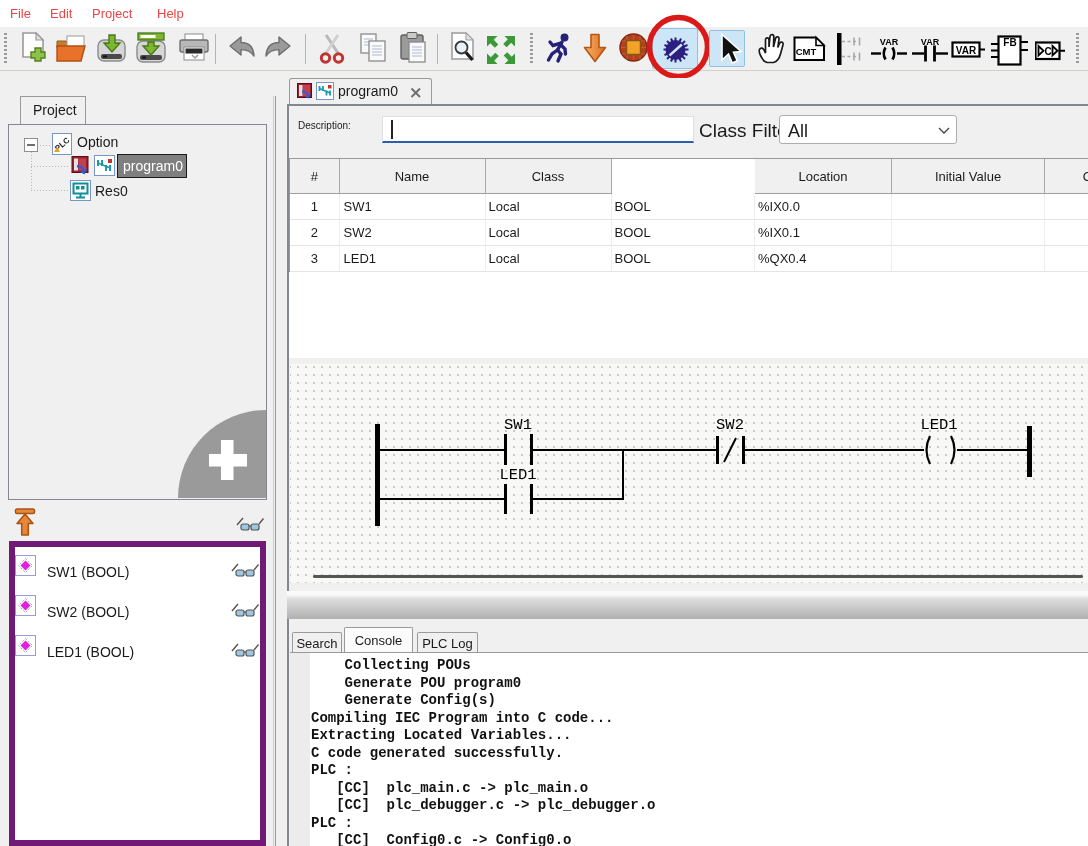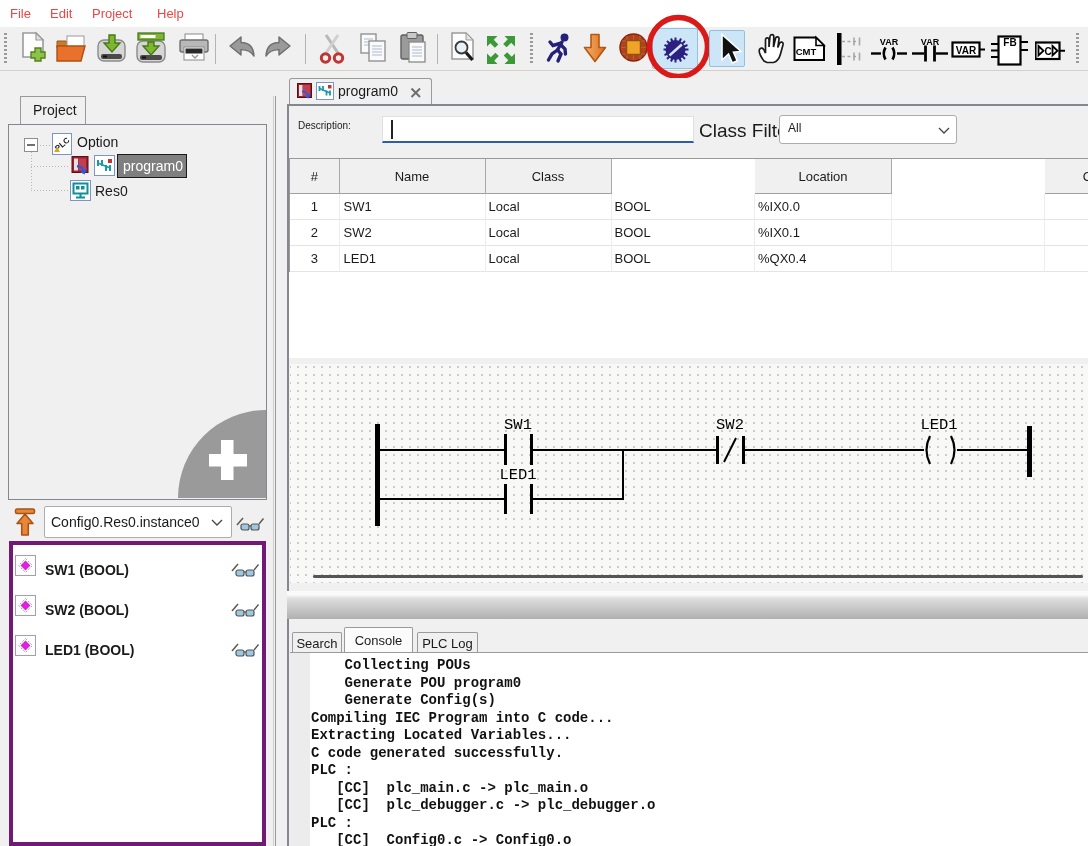--- a/index.html
+++ b/index.html
@@ -18,21 +18,21 @@
 .gripper { position:absolute; top:6px; width:3px; height:32px;
   background-image:repeating-linear-gradient(to bottom,#9a9a9a 0 2px,transparent 2px 4px); }
 .seltile { position:absolute; background:#cde6f7; border:1px solid #92c0e0; border-radius:2px; }
 
 
 #projtab { left:20px; top:96px; width:66px; height:29px; background:#f0f0f0; border:1px solid #9a9a9a; border-bottom:none; }
 #projtab span { position:absolute; left:12px; top:5px; font-size:14px; }
 #treepanel { left:8px; top:124px; width:259px; height:376px; background:#f0f0f0; border:1px solid #828790; overflow:hidden; font-size:14px; }
 #instrow { left:0px; top:500px; width:283px; height:41px; background:#f0f0f0; }
 #instcombo { position:absolute; left:44px; top:6px; width:188px; height:32px; background:#fff; border:1px solid #adadad; border-radius:2px; }
-#debuglist { left:9px; top:541px; width:257px; height:305px; background:#ffffff; border:4px solid #701a75;font-weight:bold; }
+#debuglist { left:9px; top:541px; width:257px; height:305px; background:#ffffff; border:6px solid #701a75; }
 .dbgrow { position:absolute; left:0; width:100%; height:40px; }
 .dbgtext { position:absolute; left:32px; top:4px; font-size:14px; }
 
 
 #mainpane { left:287px; top:104px; width:801px; height:488px; background:#f0f0f0; border:1px solid #828790; border-right:none; }
 #tabbar { left:287px; top:78px; width:801px; height:26px; background:#f0f0f0; }
 #ptab { position:absolute; left:2px; top:0px; width:143px; height:26px; background:#f0f0f0; border:1px solid #9a9a9a; border-bottom:none; border-radius:3px 3px 0 0; }
 #descinput { position:absolute; left:94px; top:11px; width:312px; height:27px; background:#fff; border:1px solid #e0e0e0; border-bottom:2px solid #2b5fad; }
 #classcombo { position:absolute; left:491px; top:10px; width:178px; height:29px; background:#fff; border:1px solid #adadad; border-radius:3px; }
 
@@ -352,26 +352,20 @@
     <div style="position:absolute;left:108px;top:29px;width:70px;height:24px;background:#7f7f7f;border:1px solid #1a1a1a;">
       <span style="position:absolute;left:5px;top:3px;color:#fff;">program0</span>
     </div>
     <span style="position:absolute;left:86px;top:58px;">Res0</span>
   </div>
   <div id="instrow" class="abs">
     <svg style="position:absolute;left:13px;top:7px;" width="26" height="30">
       <rect x="2.5" y="2" width="19" height="4.5" rx="1.5" fill="#e8863a" stroke="#a85312" stroke-width="1.5"></rect>
       <path d="M12 7 L20 16.5 L15.3 16.5 L15.3 28 L8.7 28 L8.7 16.5 L4 16.5 Z" fill="#e8863a" stroke="#a85312" stroke-width="1.5" stroke-linejoin="round"></path>
     </svg>
-    <div id="instcombo">
-        <span style="position:absolute;left:6px;top:7px;font-size:14px;">Config0.Res0.instance0</span>
-      <svg style="position:absolute;right:8px;top:12px;" width="12" height="8">
-          <path d="M1 1 L6 6 L11 1" stroke="#444" stroke-width="1.3" fill="none"></path>
-        </svg>
-    </div>
     <svg style="position:absolute;left:236px;top:17px;" width="28" height="16" viewBox="0 0 28 16">
       <path d="M1 8 L7 1" stroke="#555" stroke-width="1.4" fill="none"></path>
       <rect x="5" y="7" width="8" height="6" rx="2" fill="#9ec8e2" stroke="#555" stroke-width="1.2"></rect>
       <line x1="13" y1="9" x2="16" y2="9" stroke="#555" stroke-width="1.2"></line>
       <rect x="15" y="7" width="8" height="6" rx="2" fill="#9ec8e2" stroke="#555" stroke-width="1.2"></rect>
       <path d="M23 7 L27.5 1.5" stroke="#555" stroke-width="1.4" fill="none"></path>
     </svg>
   </div>
   <div id="debuglist" class="abs">
     <div class="dbgrow" style="top:13px;">
@@ -448,30 +442,31 @@
 
   <div id="mainpane" class="abs">
     <div style="position:absolute;left:0;top:0;width:1px;height:100%;background:#828790;"></div>
     <div style="position:absolute;left:0;top:0;width:100%;height:1px;background:#828790;"></div>
     <span style="position:absolute;left:10px;top:15px;font-size:10px;">Description:</span>
     <div id="descinput">
         <div style="position:absolute;left:8px;top:3px;width:1.5px;height:19px;background:#222;"></div>
       </div>
     <span style="position:absolute;left:411px;top:15px;font-size:19px;">Class Filter:</span>
     <div id="classcombo">
-        <span style="position:absolute;left:8px;top:5px;font-size:12px;">All</span>
+        <span style="position:absolute;left:8px;top:5px;font-size:18px;">All</span>
       <svg style="position:absolute;right:6px;top:11px;" width="12" height="8">
           <path d="M1 1 L6 6 L11 1" stroke="#444" stroke-width="1.3" fill="none"></path>
         </svg>
     </div>
     <div id="vartable">
       <div class="th" style="left:0px;width:49.5px;">#</div>
       <div class="th" style="left:49.5px;width:146px;">Name</div>
       <div class="th" style="left:195.5px;width:126px;">Class</div>
       <div class="th" style="left:465px;width:137px;">Location</div>
+      <div class="th" style="left:602px;width:153px;">Initial Value</div>
       <div class="th" style="left:755px;width:115px;">Option</div>
 
       <div class="td" style="left:0;top:35px;width:49.5px;text-align:center;">1</div>
       <div class="td" style="left:49.5px;top:35px;width:146px;padding-left:4px;">SW1</div>
       <div class="td" style="left:195.5px;top:35px;width:126px;padding-left:3px;">Local</div>
       <div class="td" style="left:321.5px;top:35px;width:143.5px;padding-left:3px;">BOOL</div>
       <div class="td" style="left:465px;top:35px;width:137px;padding-left:3px;">%IX0.0</div>
       <div class="td" style="left:602px;top:35px;width:153px;"></div>
       <div class="td" style="left:755px;top:35px;width:115px;"></div>
 

